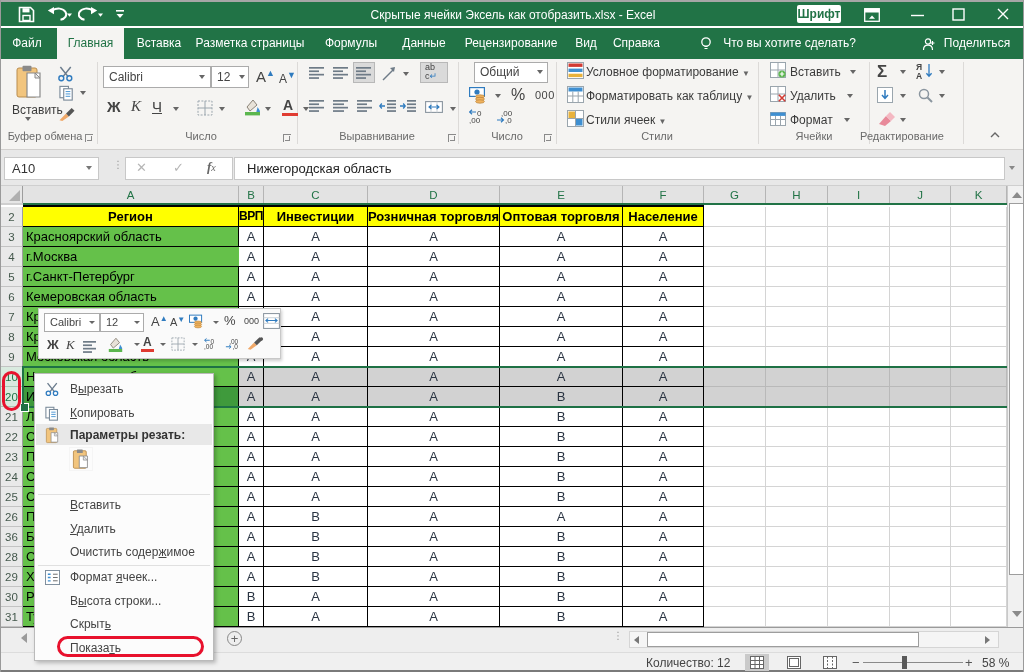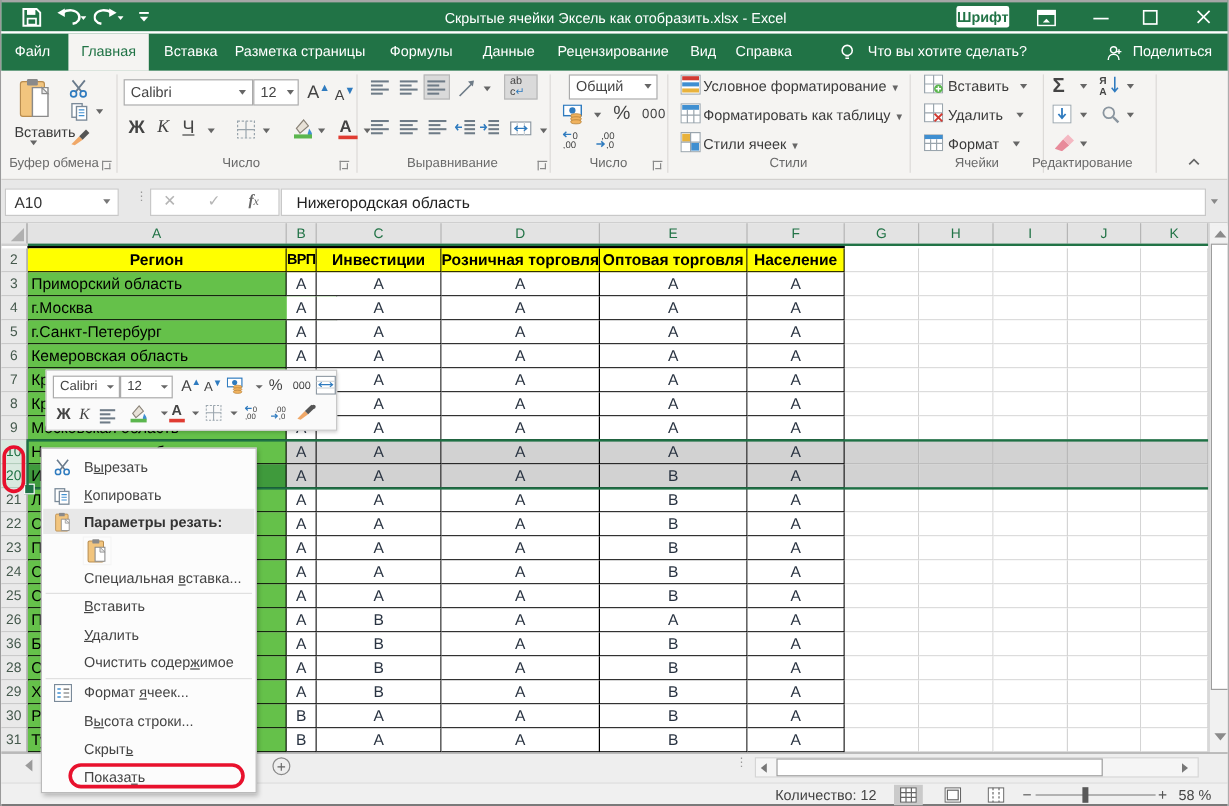--- a/index.html
+++ b/index.html
@@ -385,21 +385,21 @@
 <div class="c yh" style="left:263px;top:207px;width:104px;height:20px">Инвестиции</div>
 <div class="c yh" style="left:367px;top:207px;width:132px;height:20px">Розничная торговля</div>
 <div class="c yh" style="left:499px;top:207px;width:123px;height:20px">Оптовая торговля</div>
 <div class="c yh" style="left:622px;top:207px;width:81px;height:20px">Население</div>
 <div class="c e" style="left:703px;top:207px;width:62px;height:20px"></div>
 <div class="c e" style="left:765px;top:207px;width:62px;height:20px"></div>
 <div class="c e" style="left:827px;top:207px;width:62px;height:20px"></div>
 <div class="c e" style="left:889px;top:207px;width:61px;height:20px"></div>
 <div class="c e" style="left:950px;top:207px;width:56px;height:20px"></div>
 <div class="rn" style="top:207px">2</div>
-<div class="c ga" style="left:22px;top:227px;width:216px;height:20px">Приморский область</div>
+<div class="c ga" style="left:22px;top:227px;width:216px;height:20px">Красноярский область</div>
 <div class="c v" style="left:238px;top:227px;width:25px;height:20px">А</div>
 <div class="c v" style="left:263px;top:227px;width:104px;height:20px">А</div>
 <div class="c v" style="left:367px;top:227px;width:132px;height:20px">А</div>
 <div class="c v" style="left:499px;top:227px;width:123px;height:20px">А</div>
 <div class="c v" style="left:622px;top:227px;width:81px;height:20px">А</div>
 <div class="c e" style="left:703px;top:227px;width:62px;height:20px"></div>
 <div class="c e" style="left:765px;top:227px;width:62px;height:20px"></div>
 <div class="c e" style="left:827px;top:227px;width:62px;height:20px"></div>
 <div class="c e" style="left:889px;top:227px;width:61px;height:20px"></div>
 <div class="c e" style="left:950px;top:227px;width:56px;height:20px"></div>
@@ -762,23 +762,20 @@
       <span class="txt"><b style="font-weight:bold;color:#333">Параметры резать:</b></span>
     </div>
 <div style="position:absolute;left:34px;top:73px;width:24px;height:24px;border:1px solid #f5f5f5">
       <svg style="position:absolute;left:1px;top:1px" width="20" height="21" viewBox="0 0 30 36">
         <rect x="2" y="3" width="22" height="30" rx="2" fill="#f2c57e" stroke="#b98d4f" stroke-width="1.5"></rect>
         <rect x="8" y="0.8" width="10" height="6" rx="1" fill="#8a8a8a"></rect>
         <path d="M12 12 h14 l0 20 h-14z" fill="#fff" stroke="#8a8a8a" stroke-width="1.5"></path>
         <path d="M19 12 l7 7 h-7z" fill="#e8e8e8" stroke="#8a8a8a" stroke-width="1.2"></path>
       </svg>
     </div>
-<div class="mi" style="top:96.8px;height:23px">
-      <span class="txt">Специальная <u class="ac">в</u>ставка...</span>
-    </div>
 <div class="msep" style="top:120.3px"></div>
 <div class="mi" style="top:119.8px;height:23px">
       <span class="txt"><u class="ac">В</u>ставить</span>
     </div>
 <div class="mi" style="top:143.5px;height:23px">
       <span class="txt"><u class="ac">У</u>далить</span>
     </div>
 <div class="mi" style="top:167.2px;height:23px">
       <span class="txt">Очистить содер<u class="ac">ж</u>имое</span>
     </div>

